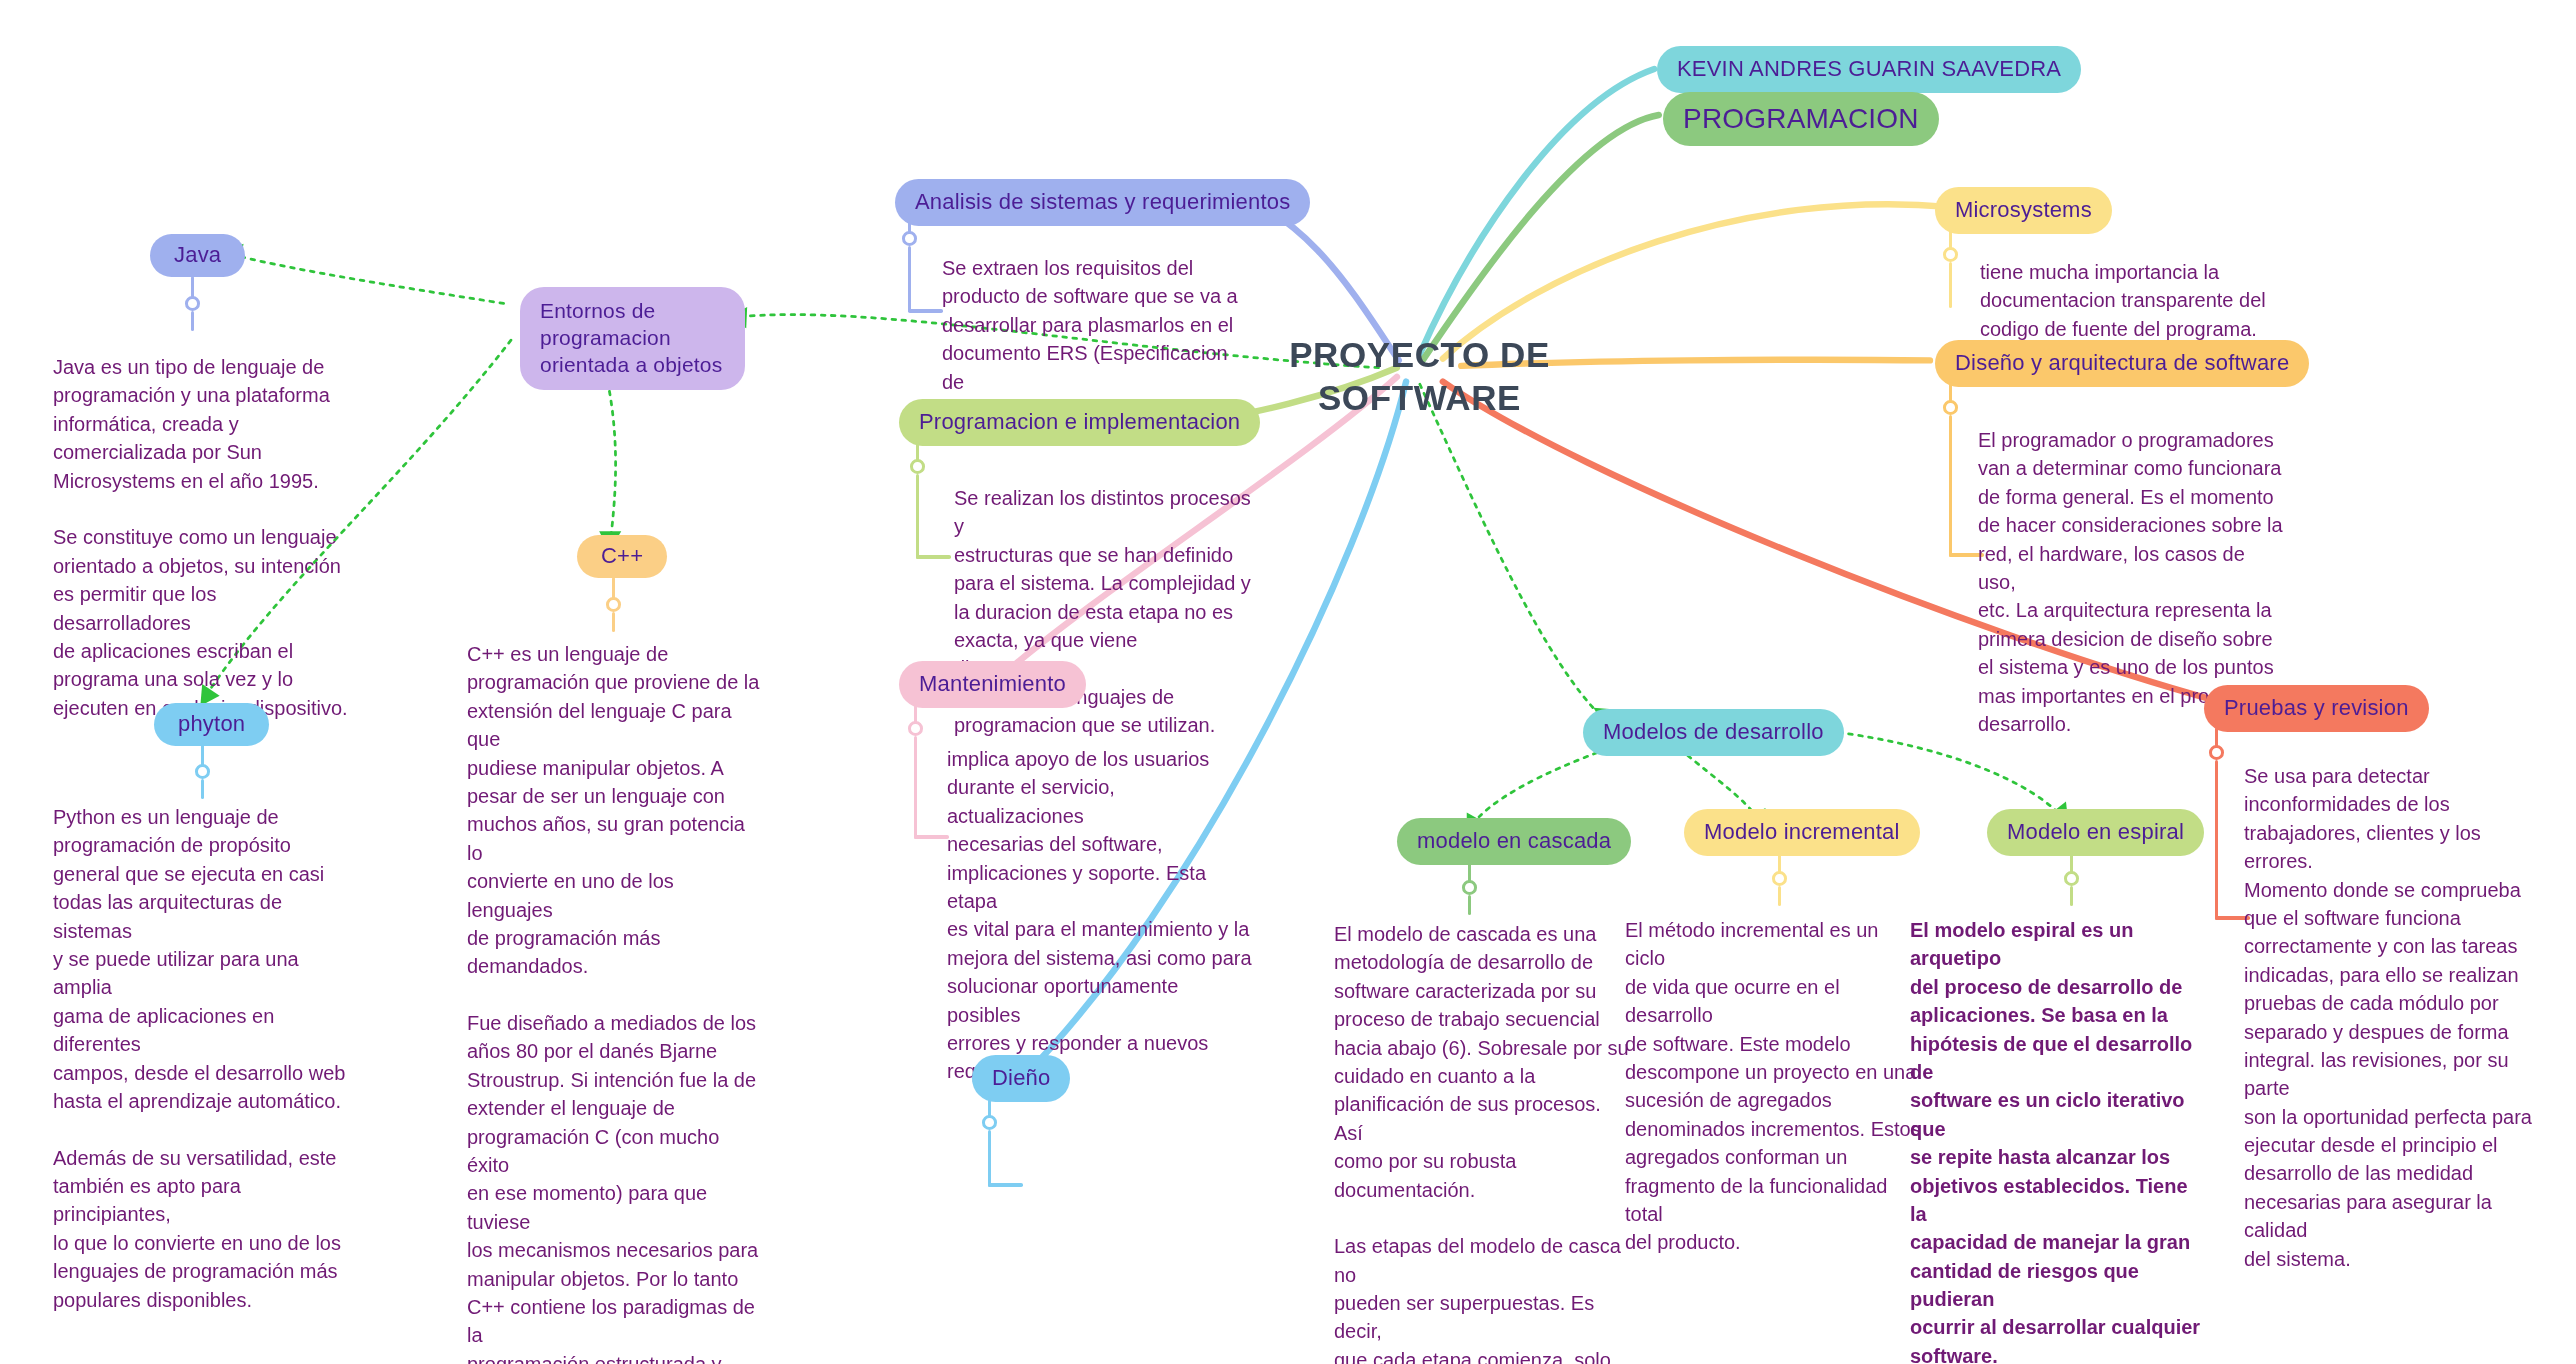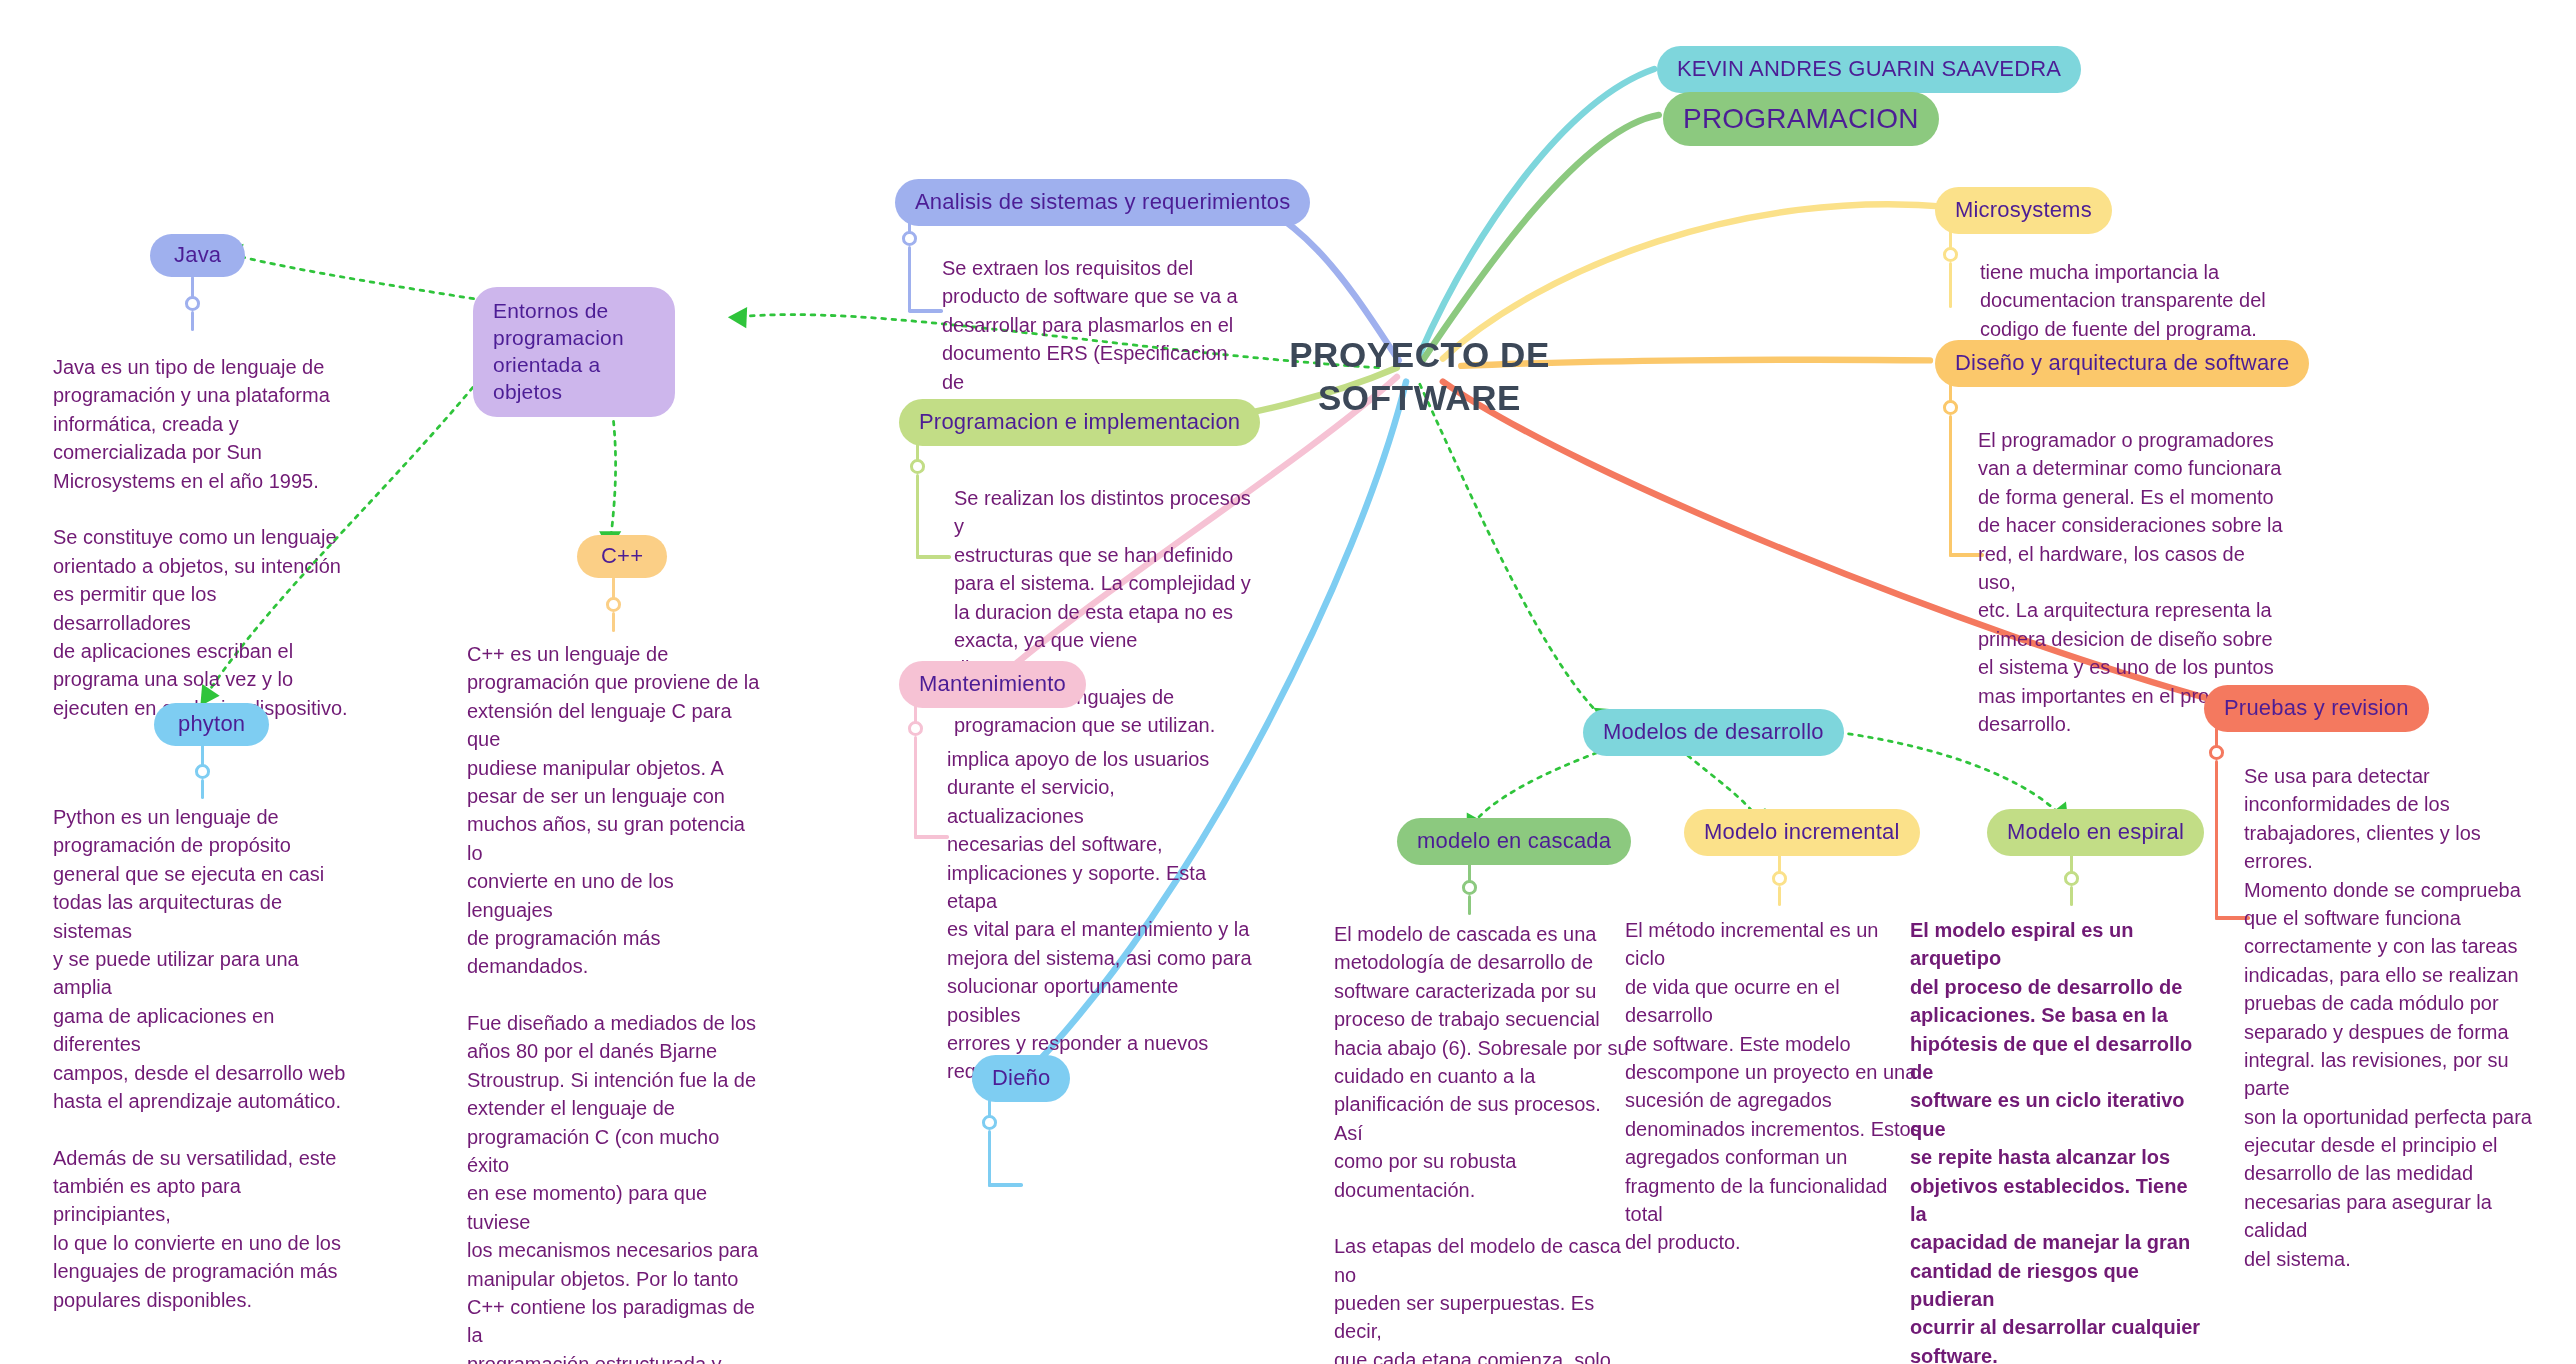--- a/index.html
+++ b/index.html
@@ -150,21 +150,21 @@
 gama de aplicaciones en diferentes
 campos, desde el desarrollo web
 hasta el aprendizaje automático.
 
 Además de su versatilidad, este
 también es apto para principiantes,
 lo que lo convierte en uno de los
 lenguajes de programación más
 populares disponibles.</div>
 
-  <div class="node" style="left:473px;top:287px;width:202px;background:#cdb6ec;border-radius:24px;padding:11px 20px;font-size:21px;">
+  <div class="node" style="left:520px;top:287px;width:225px;background:#cdb6ec;border-radius:24px;padding:11px 20px;font-size:21px;">
     <span>Entornos de programacion
 orientada a objetos</span>
   </div>
 
   <div class="node" style="left:577px;top:535px;background:#fbcf86;border-radius:31px;padding:7.4px 24px;">
     <span>C++</span>
   </div>
   <div class="stem" style="left:606px;top:577px;width:14.7px;height:64px;">
     <div class="vline" style="height:22px;background:#fbcf86;"></div>
     <div class="ring" style="top:20px;border-color:#fbcf86;"></div>

